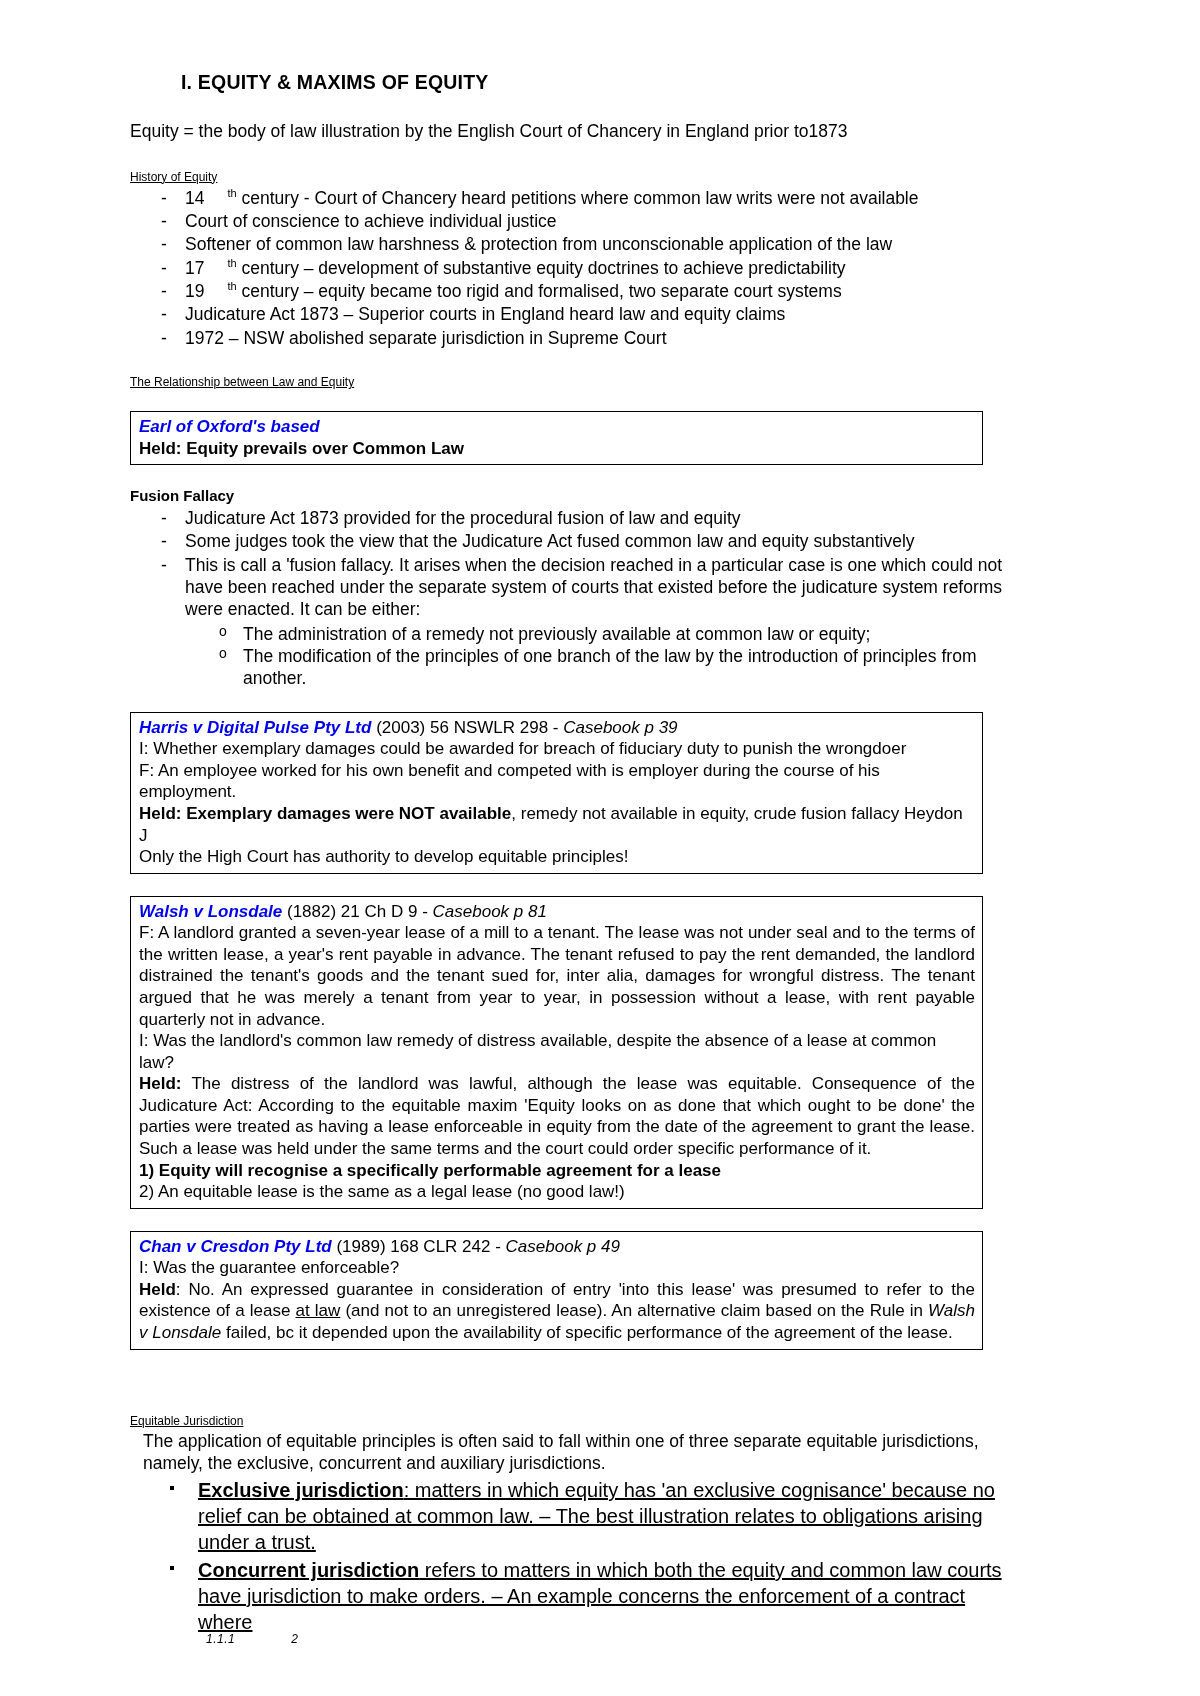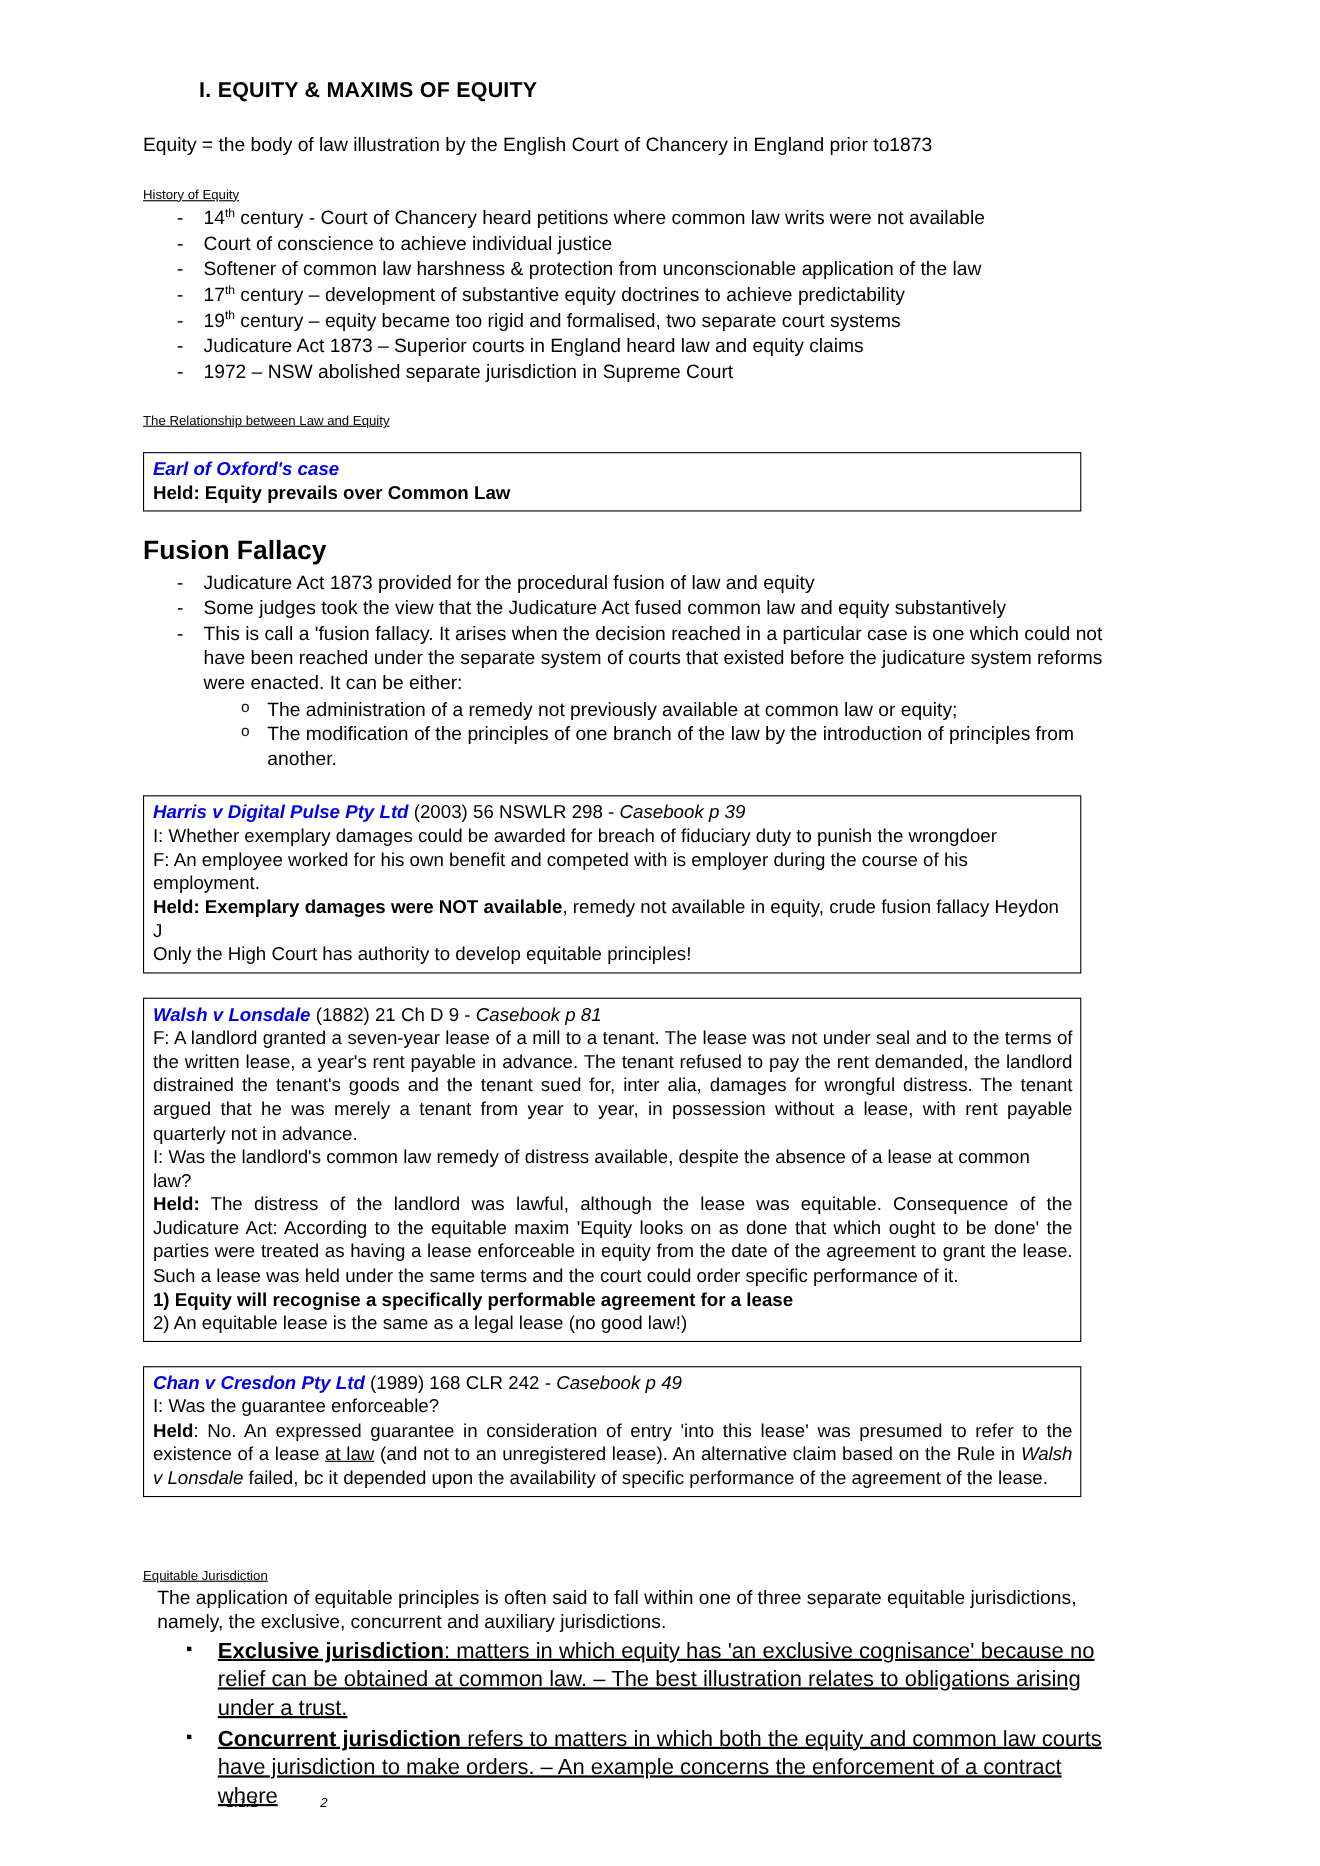--- a/index.html
+++ b/index.html
@@ -66,24 +66,25 @@
   ul.dash > li::before {
     content: "-";
     position: absolute;
     left: 48px;
     top: 0;
   }
   sup {
     font-size: 11px;
     vertical-align: super;
     line-height: 0;
+    margin-left: 23px;
   }
 
   .bold-head {
-    font-size: 24px;
+    font-size: 15px;
     font-weight: bold;
     margin: 22px 0 0 17px;
   }
 
   ul.circ {
     list-style: none;
     margin: 2px 0 0 0;
     padding: 0;
   }
   ul.circ > li {
@@ -181,21 +182,21 @@
       <li><span>Softener of common law harshness &amp; protection from unconscionable application of the law</span></li>
       <li><span>17</span><sup>th</sup><span> century – development of substantive equity doctrines to achieve predictability</span></li>
       <li><span>19</span><sup>th</sup><span> century – equity became too rigid and formalised, two separate court systems</span></li>
       <li><span>Judicature Act 1873 – Superior courts in England heard law and equity claims</span></li>
       <li><span>1972 – NSW abolished separate jurisdiction in Supreme Court</span></li>
     </ul>
 
     <div class="section-head" style="margin-top:26px;">The Relationship between Law and Equity</div>
 
     <div class="casebox">
-      <div class="line"><span class="case-name">Earl of Oxford's case</span></div>
+      <div class="line"><span class="case-name">Earl of Oxford's based</span></div>
       <div class="line"><b>Held:</b><b> Equity prevails over Common Law</b></div>
     </div>
 
     <div class="bold-head">Fusion Fallacy</div>
 
     <ul class="dash">
       <li>Judicature Act 1873 provided for the procedural fusion of law and equity</li>
       <li>Some judges took the view that the Judicature Act fused common law and equity substantively</li>
       <li>This is call a 'fusion fallacy. It arises when the decision reached in a particular case is one which could not have been reached under the separate system of courts that existed before the judicature system reforms were enacted. It can be either:</li>
     </ul>

